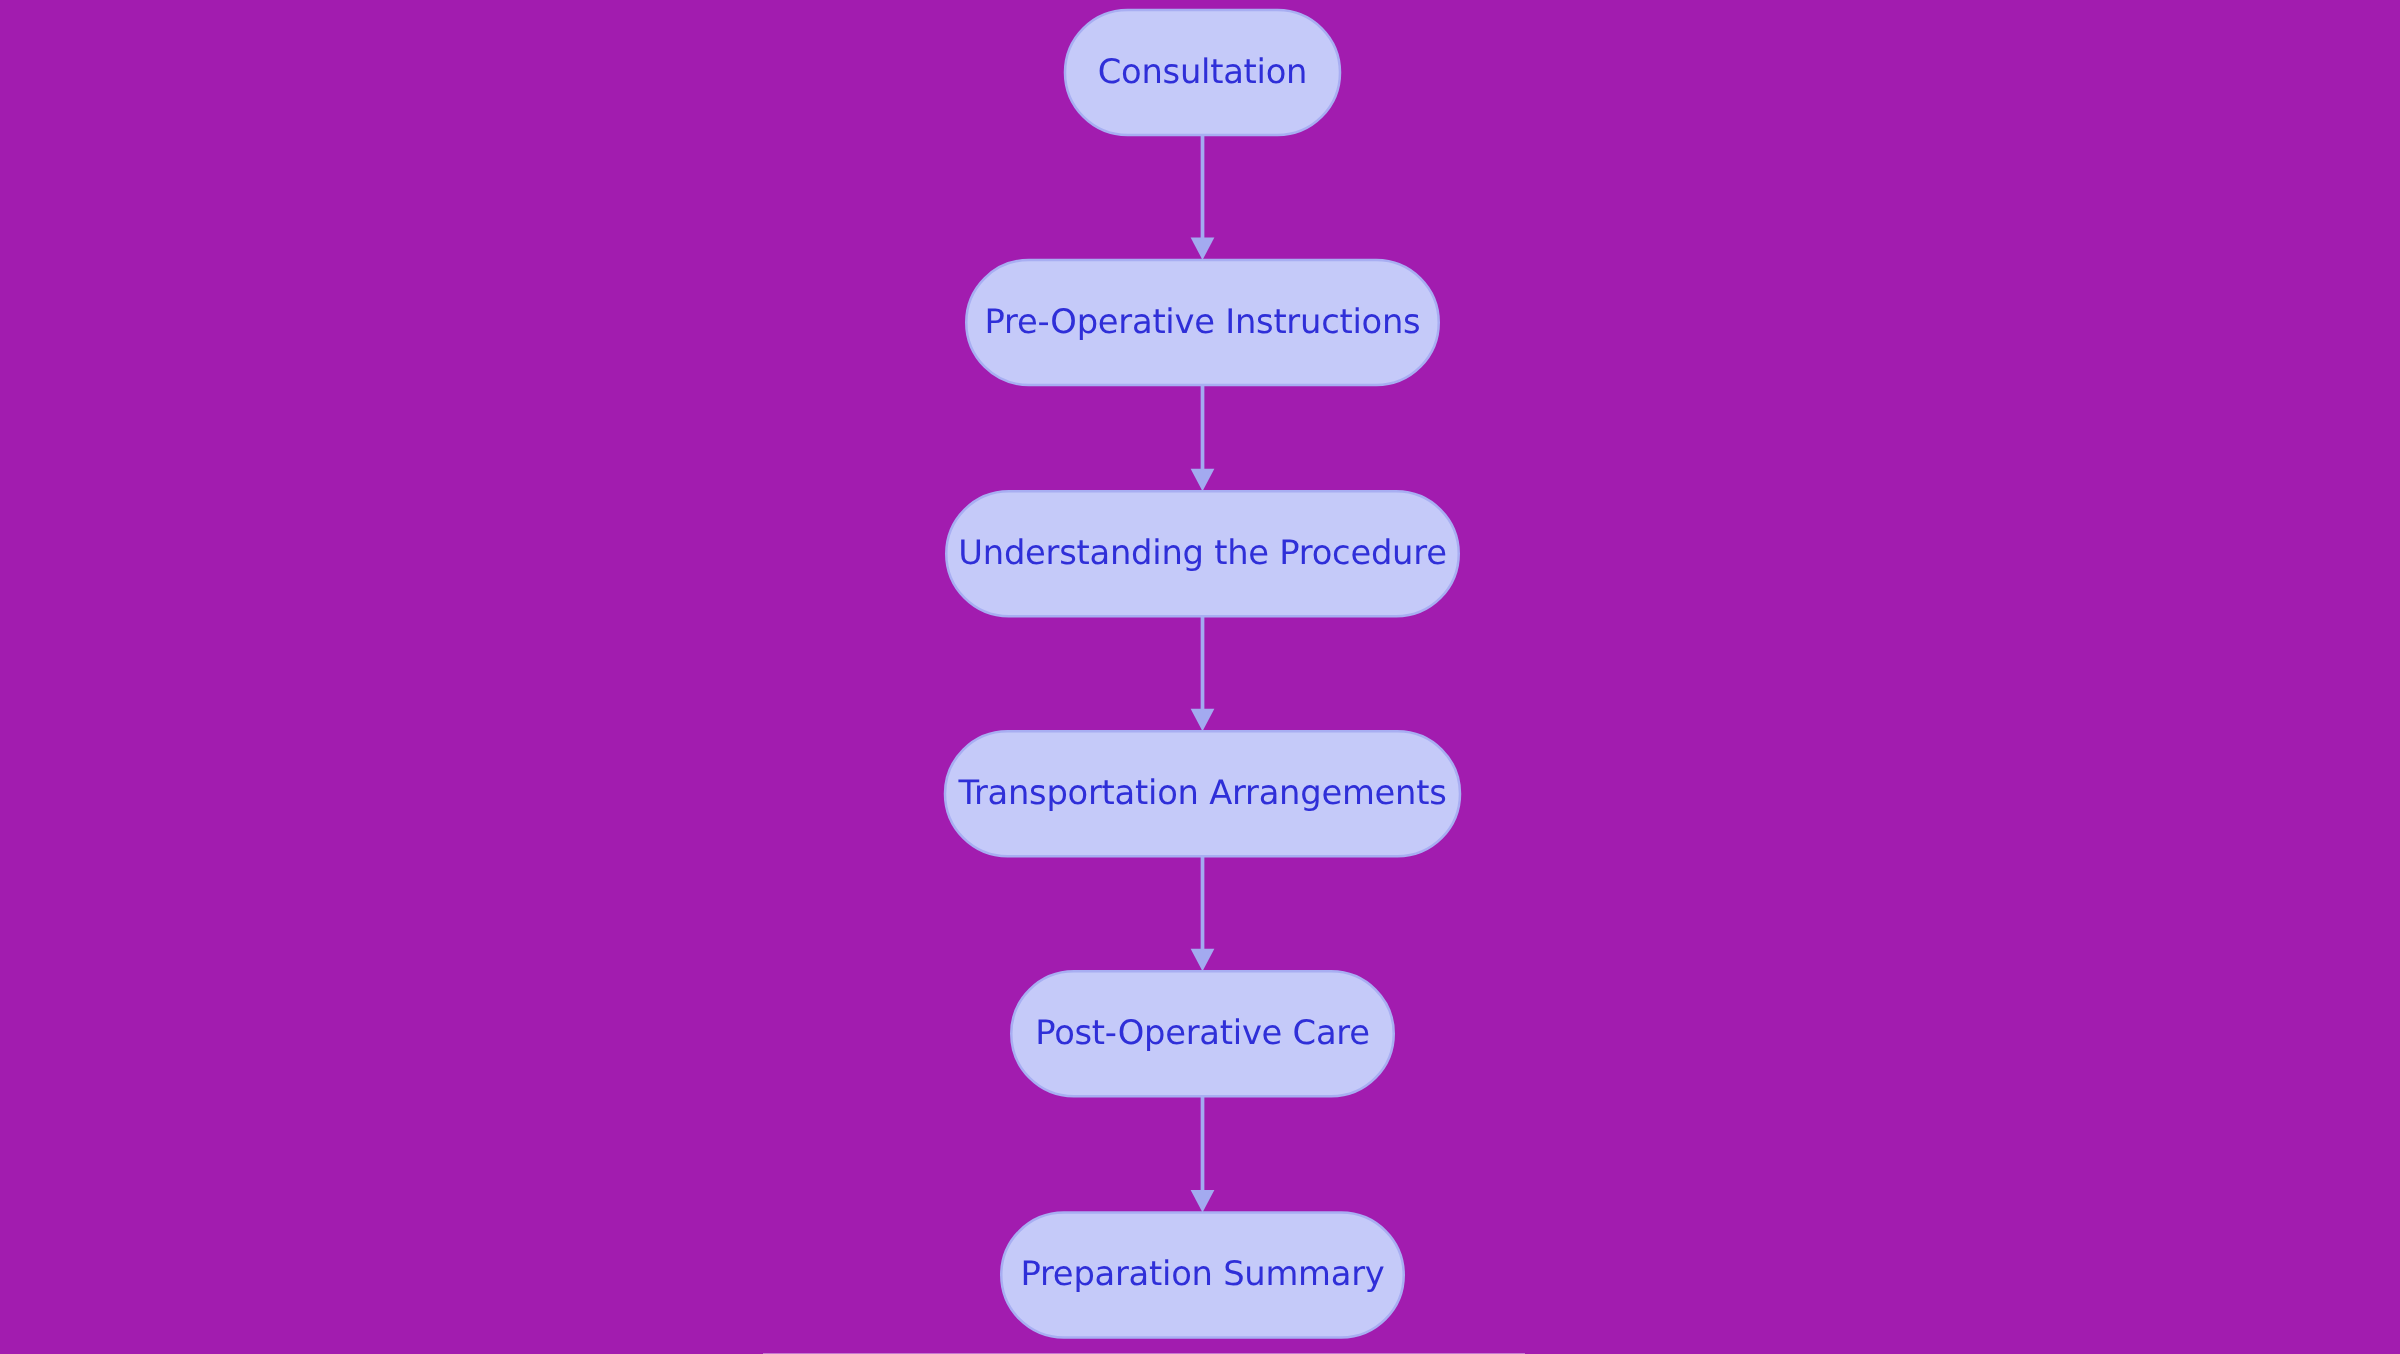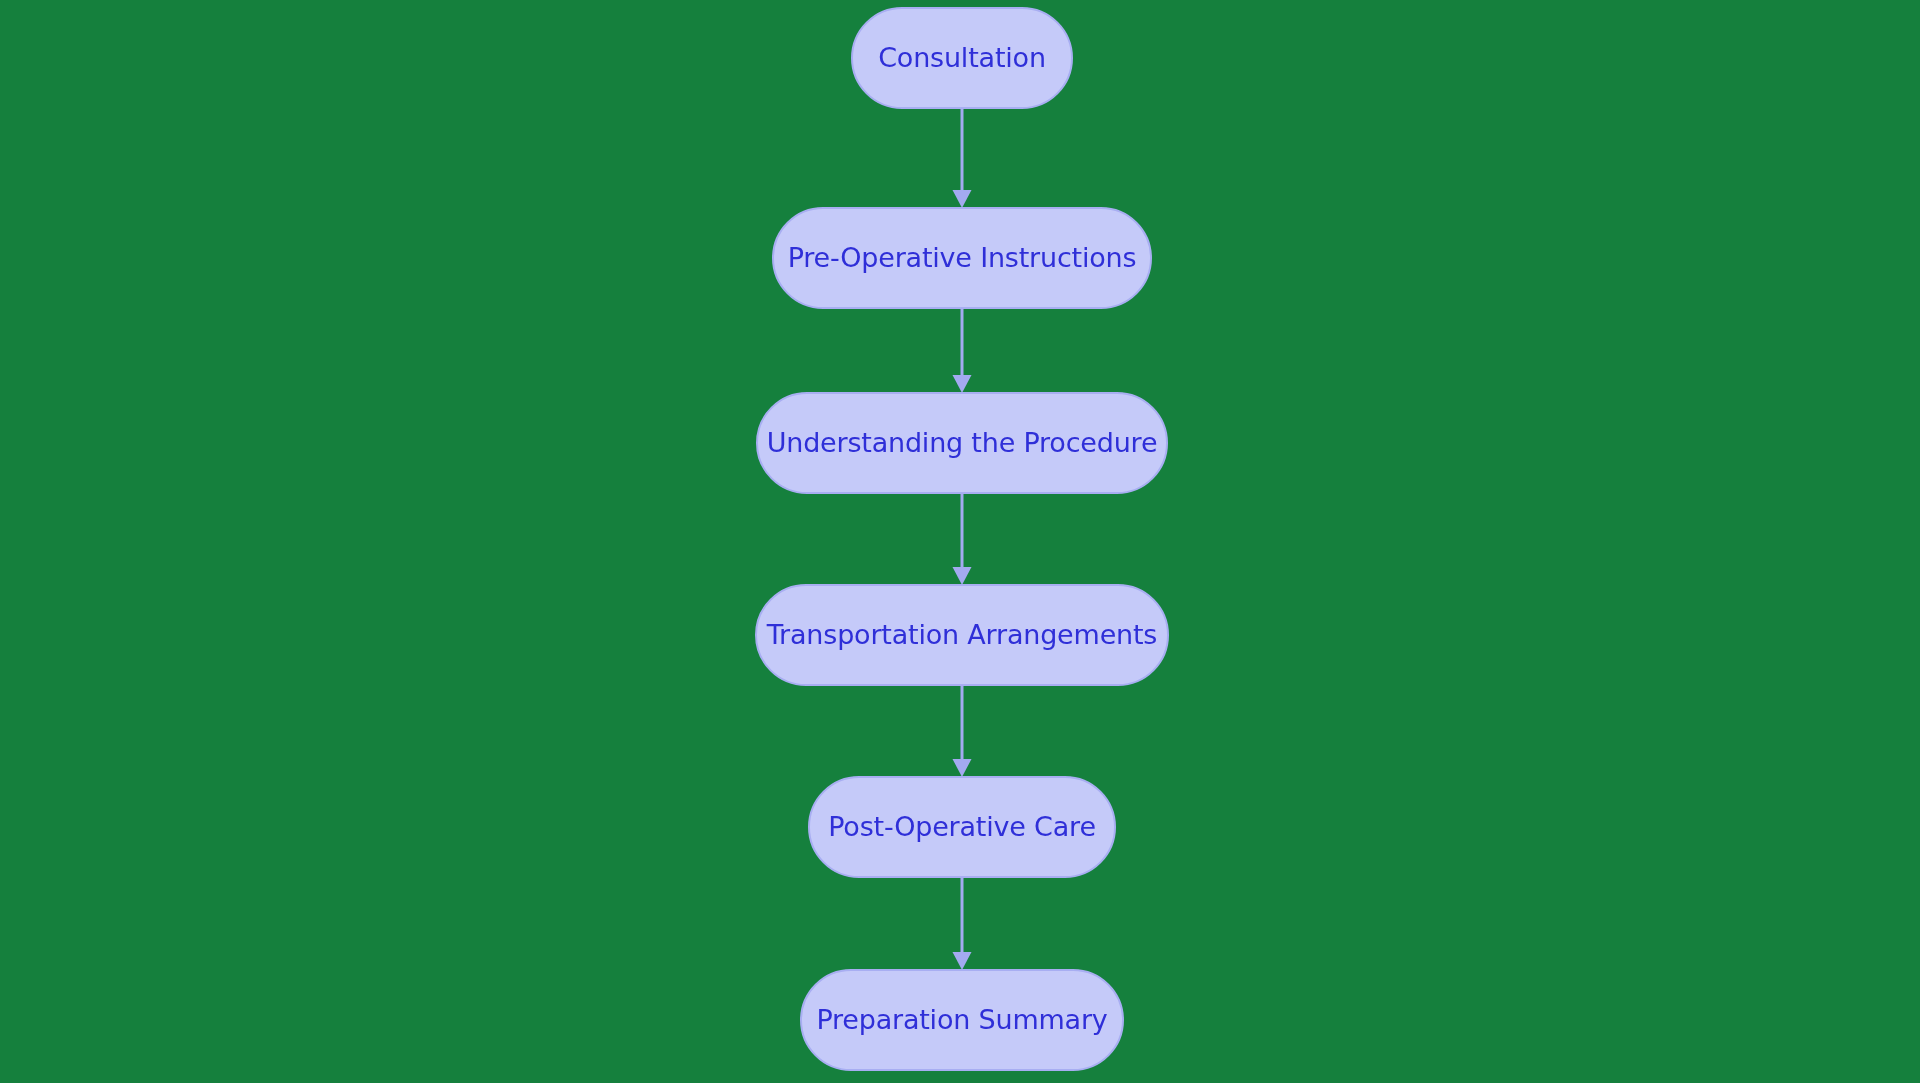--- a/index.html
+++ b/index.html
@@ -8,21 +8,21 @@
     padding: 0;
     background: #ffffff;
   }
   body {
     font-family: "DejaVu Sans", sans-serif;
   }
   #canvas {
     position: relative;
     width: 1920px;
     height: 1083px;
-    background: #15803d;
+    background: #a21caf;
     overflow: hidden;
   }
   #flow-svg {
     position: absolute;
     top: 0;
     left: 0;
     width: 1920px;
     height: 1083px;
   }
   .node-group {

